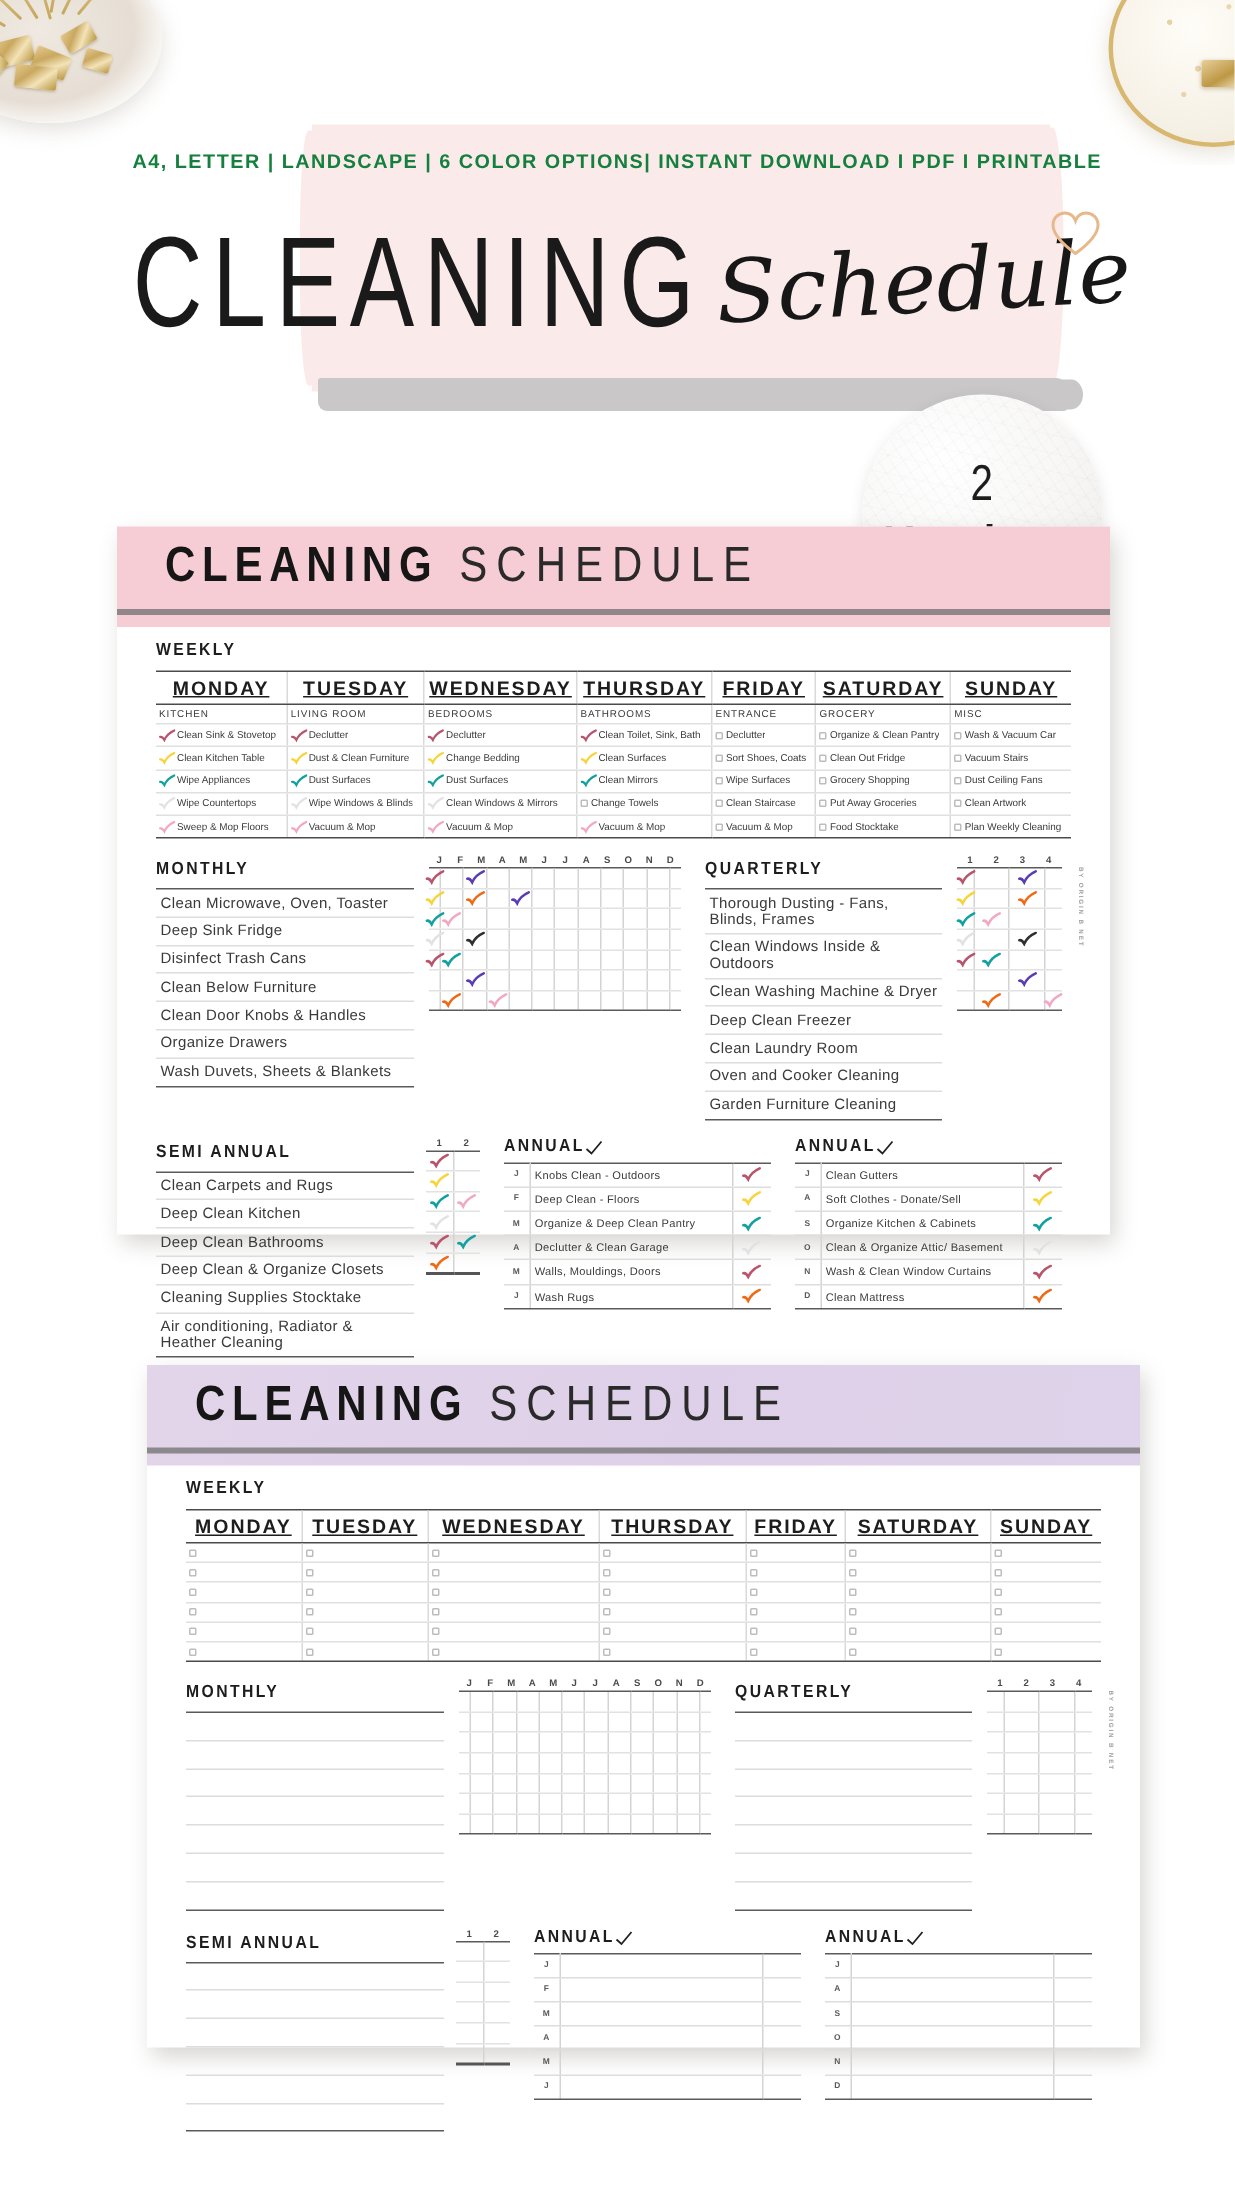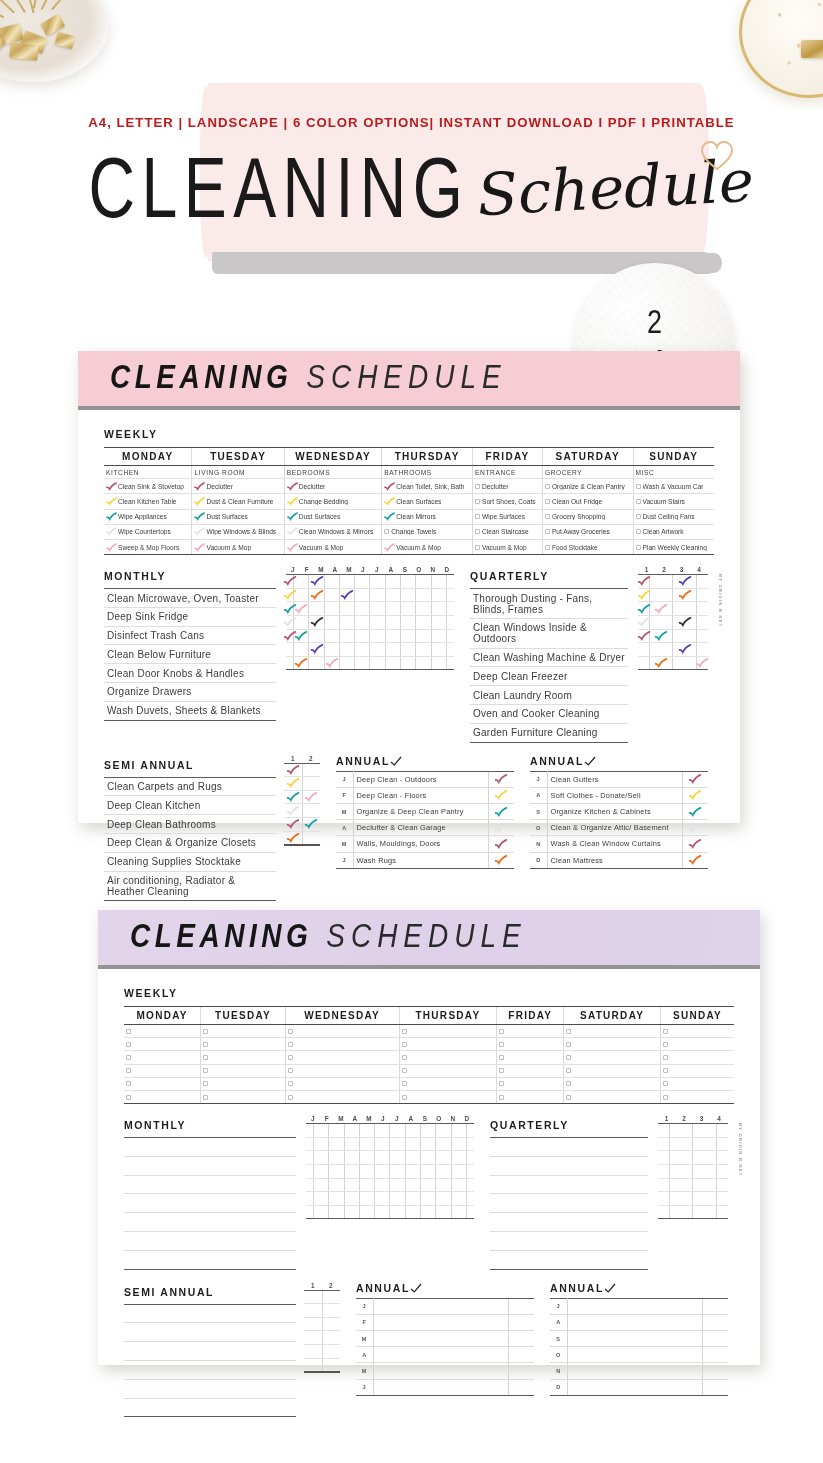--- a/index.html
+++ b/index.html
@@ -56,22 +56,22 @@
   }
   .title-brush:before{ content:""; position:absolute; left:-8px; top:4px; width:14px; height:170px; background:#fbeaea; border-radius:40% 0 0 40%; }
   .title-brush:after { content:""; position:absolute; right:-9px; top:2px; width:16px; height:172px; background:#fbeaea; border-radius:0 46% 46% 0; }
   .gray-brush {
     position:absolute; left:212px; top:252px; width:500px; height:22px;
     background:#c9c7c7; border-radius:2px 8px 3px 6px;
   }
   .gray-brush:after{content:"";position:absolute;right:-10px;top:1px;width:16px;height:20px;background:#c9c7c7;border-radius:0 50% 50% 0;}
 
   .tagline {
-    position:absolute; left:0; top:115px; width:823px; text-align:center;
-    font-size:13.2px; font-weight:bold; letter-spacing:1.0px; color:#b91c1c;
+    position:absolute; left:0; top:100px; width:823px; text-align:center;
+    font-size:13.2px; font-weight:bold; letter-spacing:1.0px; color:#15803d;
     font-family:"Liberation Sans", sans-serif;
   }
   .main-title {
     position:absolute; left:0; top:148px; width:823px; text-align:center;
     white-space:nowrap;
   }
   .mt-1 {
     font-family:"Liberation Sans", sans-serif;
     font-size:70px; font-weight:300; letter-spacing:7px; color:#1a1a1a;
     transform: scaleY(1.22) scaleX(.92); display:inline-block; vertical-align:middle;
@@ -106,21 +106,21 @@
   .v-num { position:relative; font-size:27px; font-weight:400; color:#1d1d1d; letter-spacing:1px;
            font-family:"Liberation Sans",sans-serif; transform:scaleY(1.25); margin-bottom:9px;}
   .v-word{ position:relative; font-size:28px; font-weight:bold; color:#1d1d1d; letter-spacing:1.6px;
            font-family:"Liberation Sans",sans-serif; transform:scaleY(1.18); }
 
   
   .sheet { position:absolute; background:#fff; box-shadow: 3px 6px 14px rgba(120,115,110,.30); }
   #sheet1 { left:78px; top:351px; width:662px; height:472px; }
   #sheet2 { left:98px; top:910px; width:662px; height:455px; }
 
-  .banner { position:absolute; left:0; top:0; width:100%; height:55px;font-style:italic; }
+  .banner { position:absolute; left:0; top:0; width:100%; height:67px; }
   #sheet1 .banner { background:#f6ccd5; }
   #sheet2 .banner { background: linear-gradient(100deg,#e2d5ea 0%, #ded0e8 55%, #ded3ea 100%); }
   .banner-under { position:absolute; left:0; height:4px; background:#6f6f6f; opacity:.75; }
   #sheet1 .banner-under { top:55px; width:662px; }
   #sheet2 .banner-under { top:55px; width:662px; }
 
   .banner-title { position:absolute; left:32px; top:10px; white-space:nowrap; }
   .bt-bold { font-size:28px; font-weight:bold; letter-spacing:4.5px; color:#161616;
              font-family:"Liberation Sans",sans-serif; transform:scaleY(1.18); display:inline-block; }
   .bt-thin { font-size:28px; font-weight:300; letter-spacing:6px; color:#2a2a2a;
@@ -131,24 +131,25 @@
   .sec-label {
     font-size:10.5px; font-weight:bold; letter-spacing:1.6px; color:#1d1d1d;
     font-family:"Liberation Sans",sans-serif; transform:scaleY(1.12);
     transform-origin:left bottom; display:inline-block;
   }
 
   
   .weekly-wrap { margin-top:2px; }
   .wk-table { width:100%; border-collapse:collapse; margin-top:5px; }
   .wk-table th {
-    font-size:10px; font-weight:bold; letter-spacing:1.3px; color:#1d1d1d;
+    font-size:13px; font-weight:bold; letter-spacing:1.3px; color:#1d1d1d;
     padding:3px 0 3px 0; text-align:center;
     border-top:1.4px solid #4a4a4a; border-bottom:1.4px solid #4a4a4a;
     border-left:1px solid #d9d9d9;
+    text-decoration:underline;
   }
   .wk-table th:first-child { border-left:none; }
   .wk-room td {
     font-size:9px; color:#3b3b3b; letter-spacing:.6px; padding:4px 0 4px 6px;
     border-bottom:1px solid #cfcfcf; border-left:1px solid #d9d9d9;
     font-family:"Liberation Sans",sans-serif;
   }
   .wk-room td:first-child { border-left:none; }
   .wk-table tbody td {
     font-size:6.6px; color:#3b3b3b; padding:2.6px 2px 2.6px 2px;
@@ -998,21 +999,21 @@
         <div class="an-head">
           <span class="sec-label">ANNUAL</span>
           <svg class="an-check" viewBox="0 0 12 11">
               <path d="M1 6 L4.3 9 L11 1" fill="none" stroke="#222" stroke-width="1.2"></path>
             </svg>
         </div>
         <table class="antbl" id="s1-a1">
             <tbody>
               <tr>
                 <td class="mo">J</td>
-                <td>Deep Clean - Outdoors</td>
+                <td>Knobs Clean - Outdoors</td>
                 <td class="ck">
                   <svg class="tick" viewBox="0 0 14 11">
                     <path d="M1 6.4 Q3 6 4.6 9 Q7 3.6 13 1" fill="none" stroke="#b8546b" stroke-width="1.9" stroke-linecap="round"></path>
                   </svg>
                 </td>
               </tr>
               <tr>
                 <td class="mo">F</td>
                 <td>Deep Clean - Floors</td>
                 <td class="ck">

